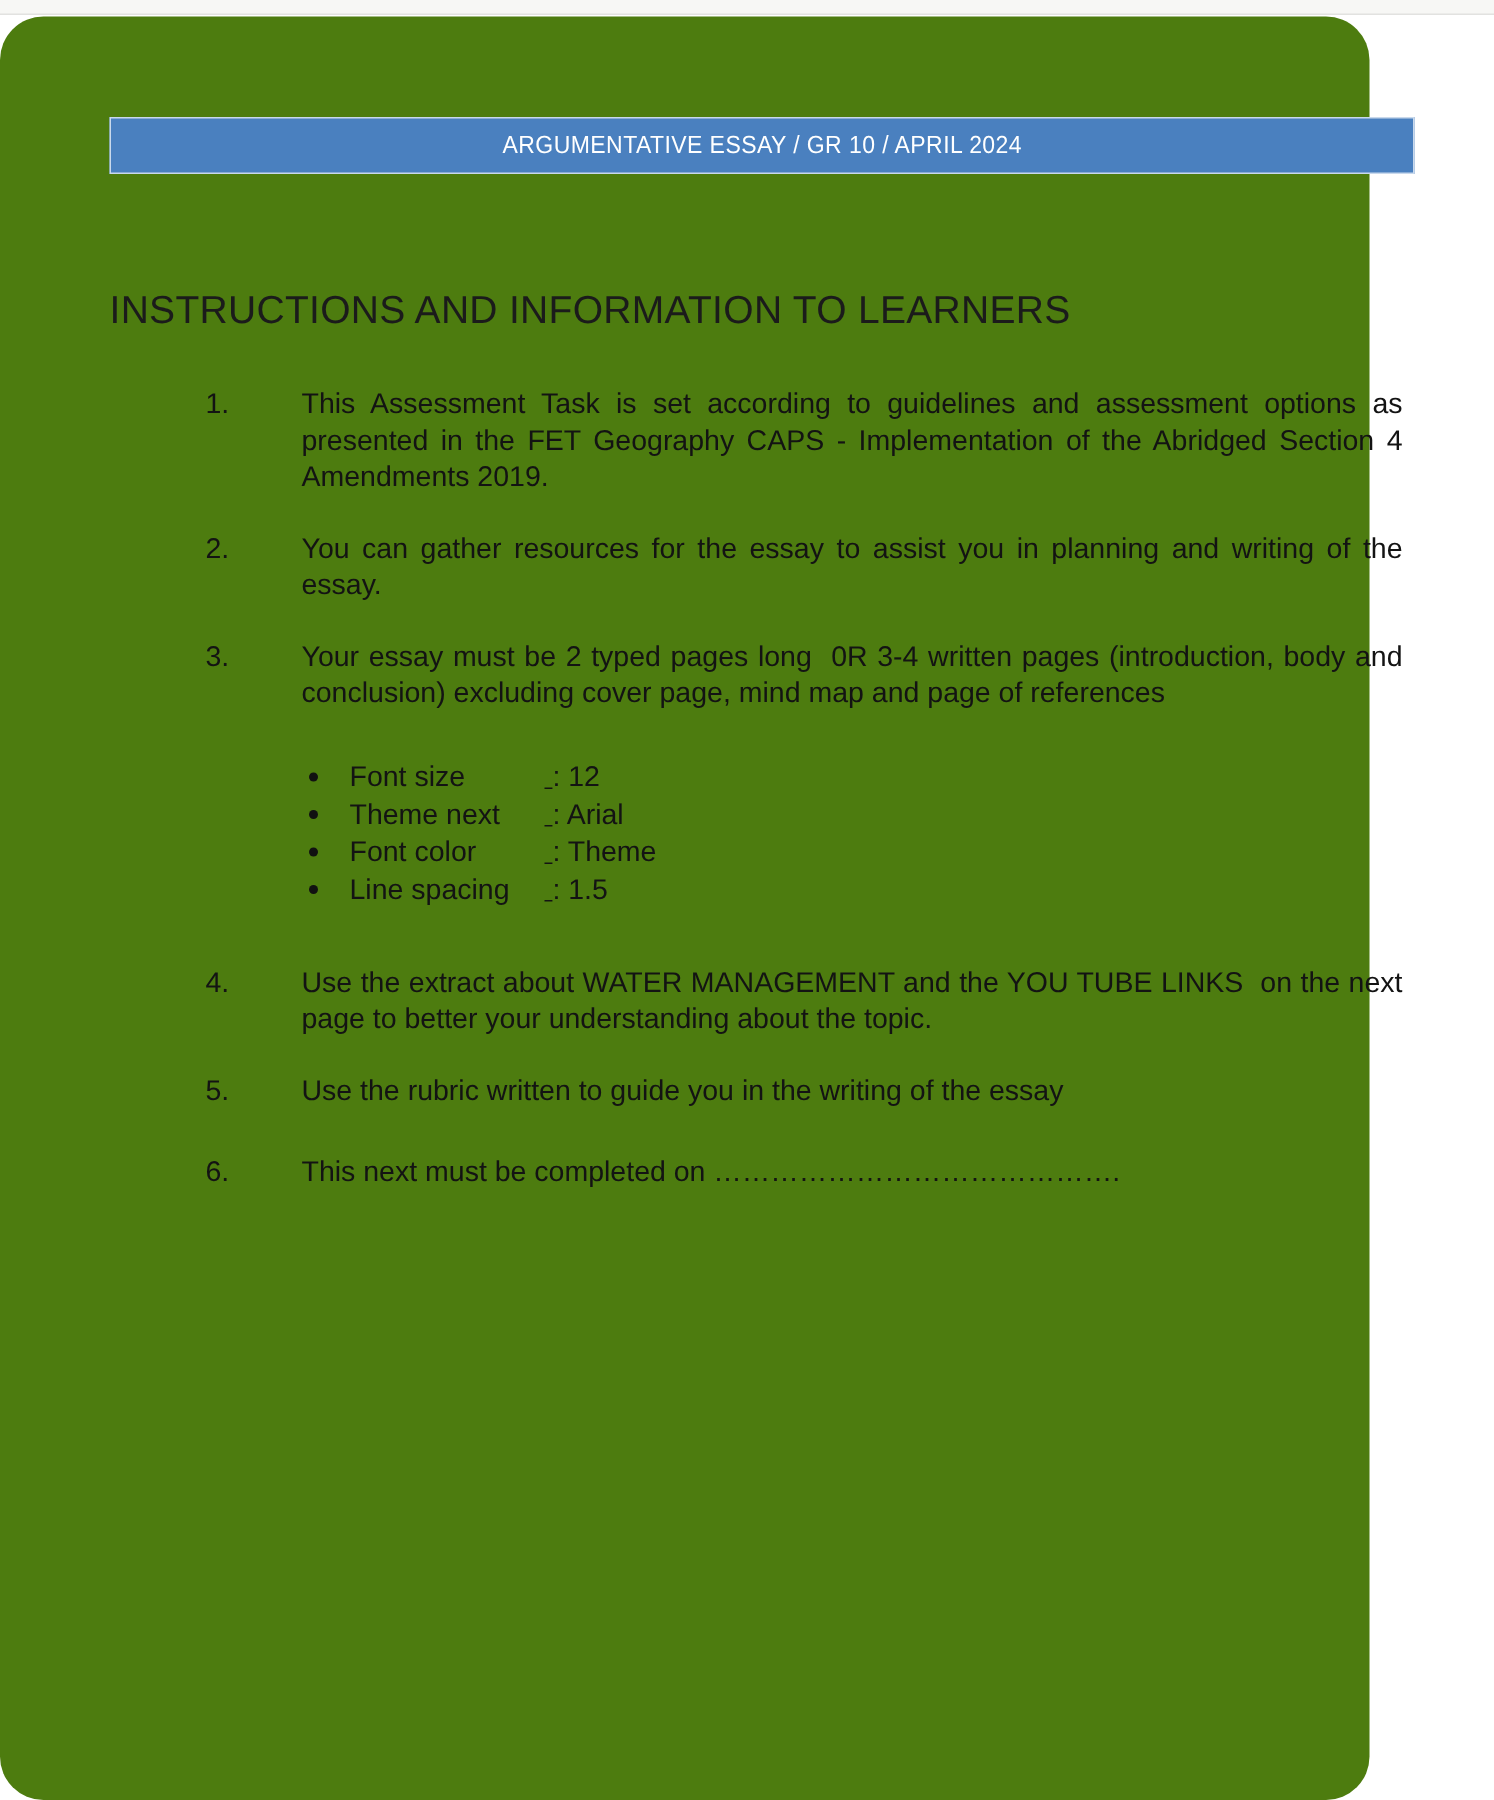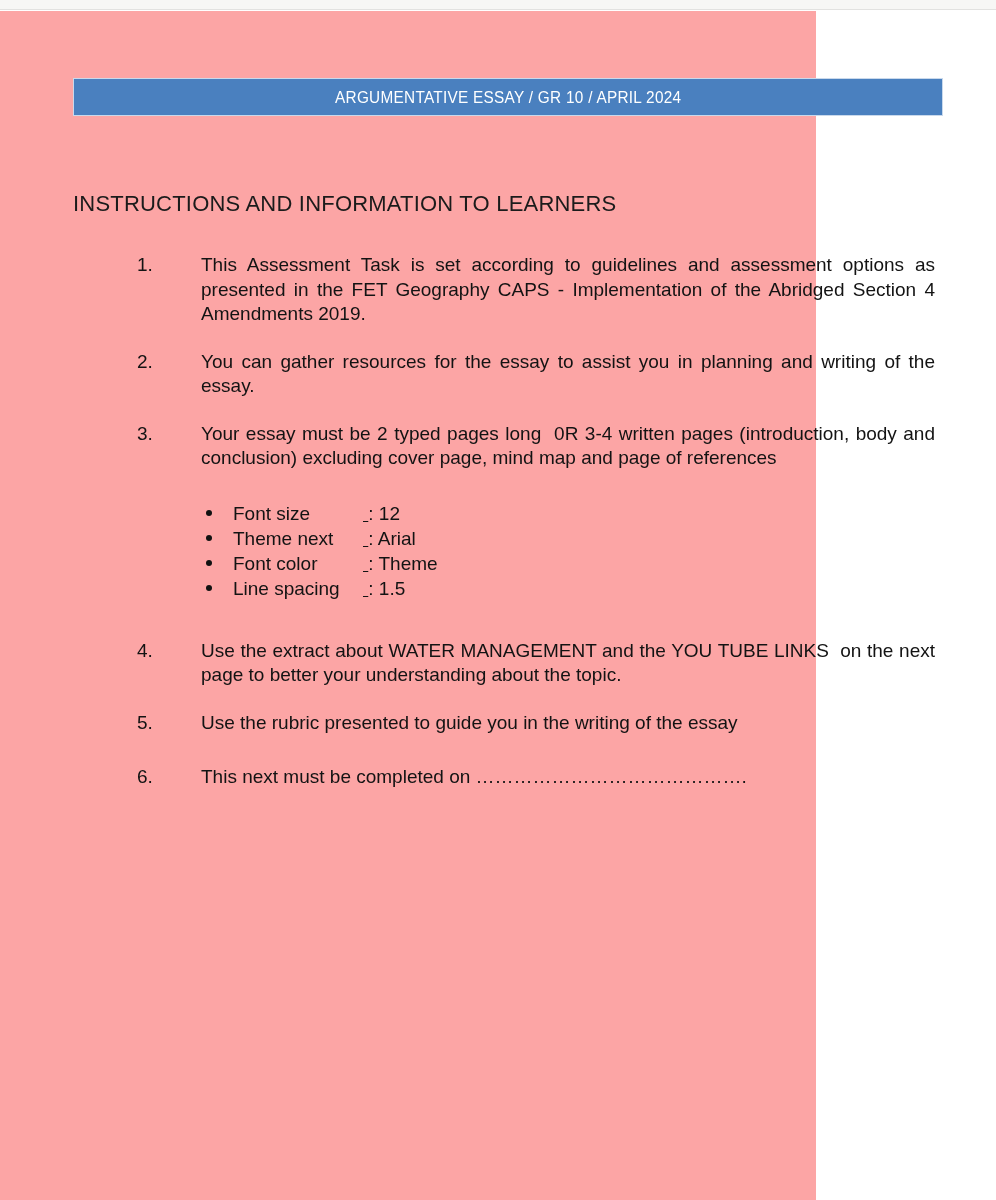--- a/index.html
+++ b/index.html
@@ -25,23 +25,24 @@
     height: 10px;
     background: #f7f7f5;
     border-bottom: 1px solid #e2e2e0;
     box-sizing: border-box;
   }
 
   .page {
     position: absolute;
     top: 11px;
     left: 0;
-    width: 816px;
+    width: 913px;
     height: 1189px;
-    background: #fca5a5;
+    background: #4d7c0f;
+    border-radius: 29px;
   }
 
   
   .banner {
     position: absolute;
     left: 73px;
     top: 67px;
     width: 870px;
     height: 38px;
     background: #4a80bf;
@@ -62,21 +63,21 @@
 
   
   .content {
     position: absolute;
     left: 73px;
     top: 180px;
     width: 862px;
   }
 
   .section-heading {
-    font-size: 22px;
+    font-size: 26px;
     color: #1b1b1b;
     letter-spacing: 0.2px;
     margin: 0 0 36px 0;
     white-space: nowrap;
   }
 
   
   .num-list {
     list-style: none;
     margin: 0;
@@ -200,21 +201,21 @@
         </li>
       </ul>
 
       <li class="num-item gap-before-4">
         <span class="marker">4.</span>
         <span class="text">Use the extract about WATER MANAGEMENT and the YOU TUBE LINKS  on the next page to better your understanding about the topic.</span>
       </li>
 
       <li class="num-item item5">
         <span class="marker">5.</span>
-        <span class="text">Use the rubric presented to guide you in the writing of the essay</span>
+        <span class="text">Use the rubric written to guide you in the writing of the essay</span>
       </li>
 
       <li class="num-item gap-before-6">
         <span class="marker">6.</span>
         <span class="text">This next must be completed on …………………………………….</span>
       </li>
 
     </ol>
   </div>
 </div>

